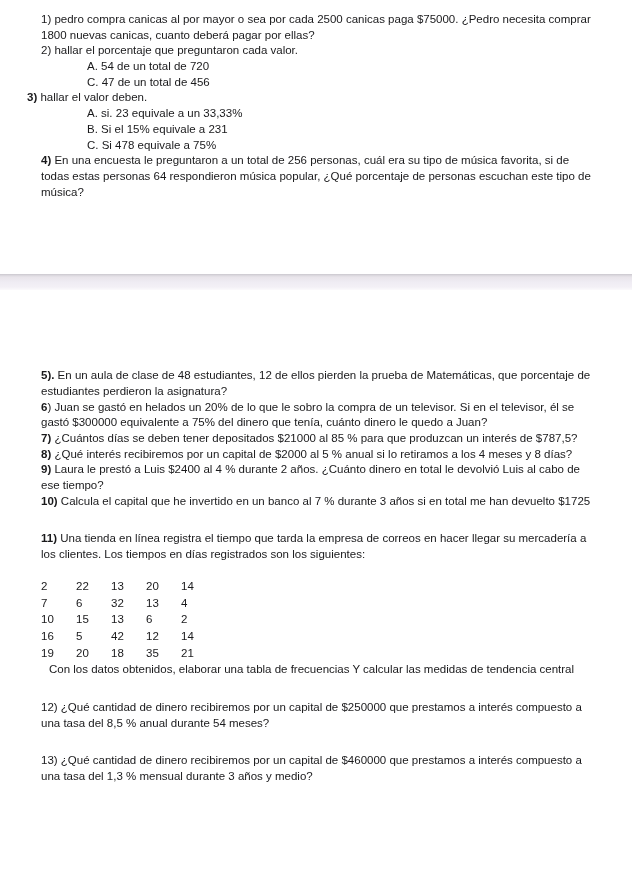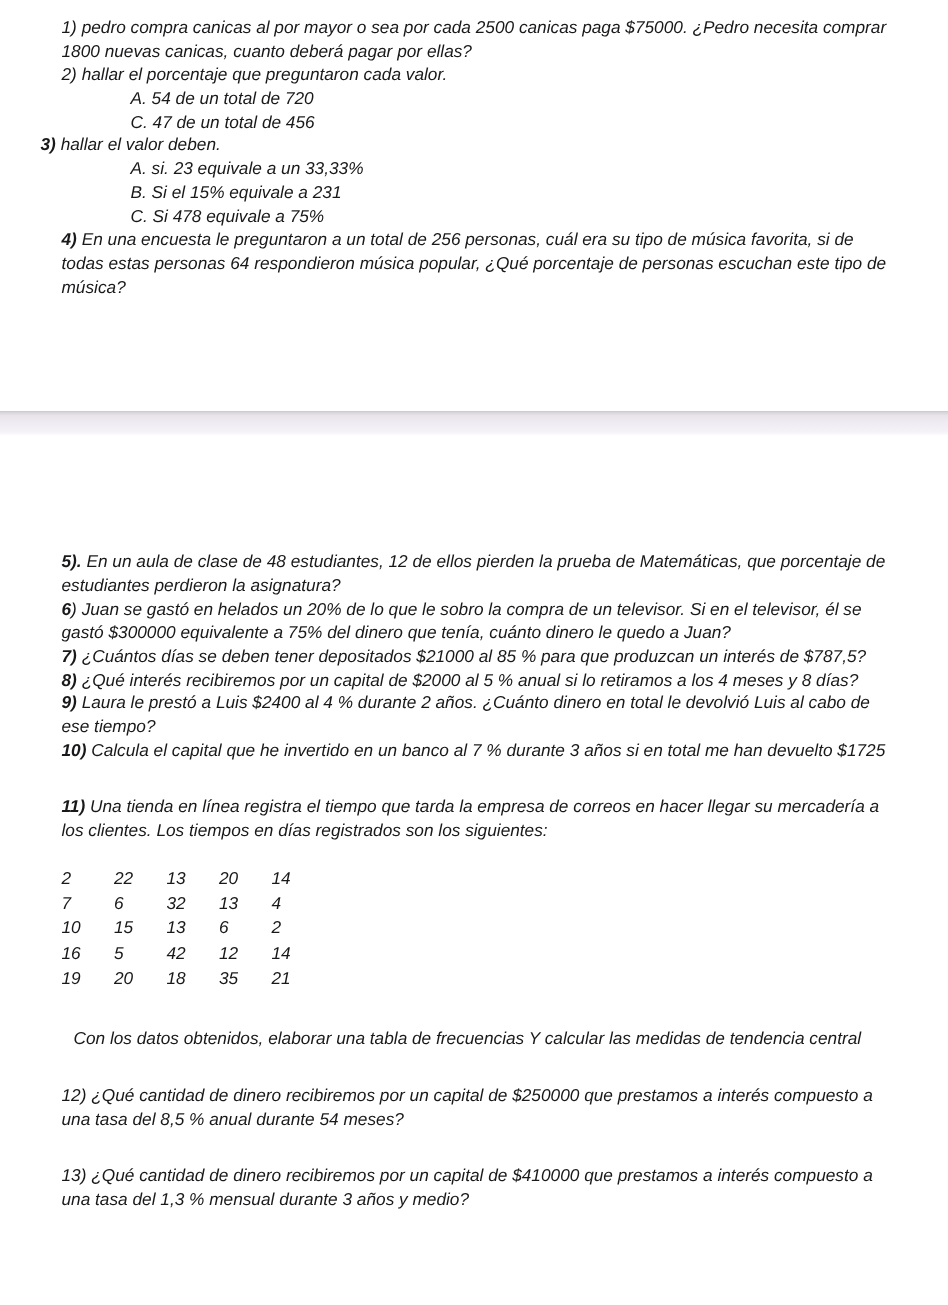--- a/index.html
+++ b/index.html
@@ -16,21 +16,20 @@
     line-height: 1.365;
     color: #19191b;
     -webkit-font-smoothing: antialiased;
     overflow: hidden;
     position: relative;
   }
 
   .page {
     position: relative;
     box-sizing: border-box;
-    font-style: italic;
   }
   .page-one { padding: 12px 37px 0 41px; }
   .page-two { padding: 0 37px 0 41px; }
 
   
   .page-break {
     width: 100%;
     height: 16px;
     margin: 0;
     background: linear-gradient(to bottom,
@@ -74,21 +73,21 @@
     line-height: 1.365;
   }
   .data-grid td {
     padding: 0 0 1px 0;
     width: 35px;
     text-align: left;
     vertical-align: top;
     white-space: nowrap;
   }
 
-  .trailing-note { margin-left: 8px; margin-top: 24px; }
+  .trailing-note { margin-left: 8px; }
 </style>
 </head>
 <body>
 
 <div class="page page-one">
 
   <p class="q">
     <span class="marker-n">1)</span><span> pedro compra canicas al por mayor o sea por cada 2500 canicas paga $75000. ¿Pedro necesita comprar 1800 nuevas canicas, cuanto deberá pagar por ellas?</span>
   </p>
 
@@ -196,16 +195,16 @@
 
   <div class="gap-lg"></div>
 
   <p class="q">
     <span class="marker-n">12)</span><span> ¿Qué cantidad de dinero recibiremos por un capital de $250000  que prestamos a interés compuesto a una tasa del 8,5 % anual durante 54 meses?</span>
   </p>
 
   <div class="gap-lg"></div>
 
   <p class="q">
-    <span class="marker-n">13)</span><span> ¿Qué cantidad de dinero recibiremos por un capital de $410000  que prestamos a interés compuesto a una tasa del 1,3 % mensual durante 3 años y medio?</span>
+    <span class="marker-n">13)</span><span> ¿Qué cantidad de dinero recibiremos por un capital de $460000  que prestamos a interés compuesto a una tasa del 1,3 % mensual durante 3 años y medio?</span>
   </p>
 
 </div>
 
 </body></html>

